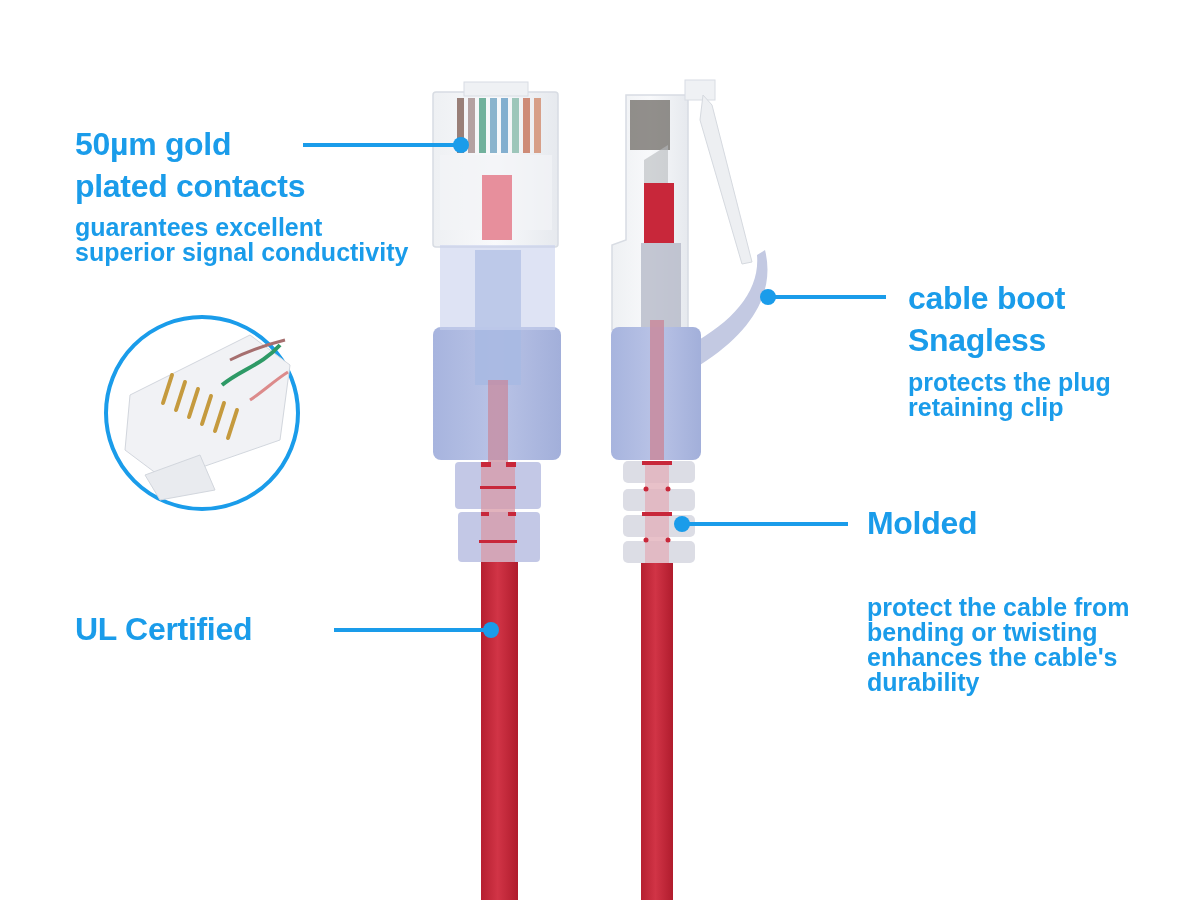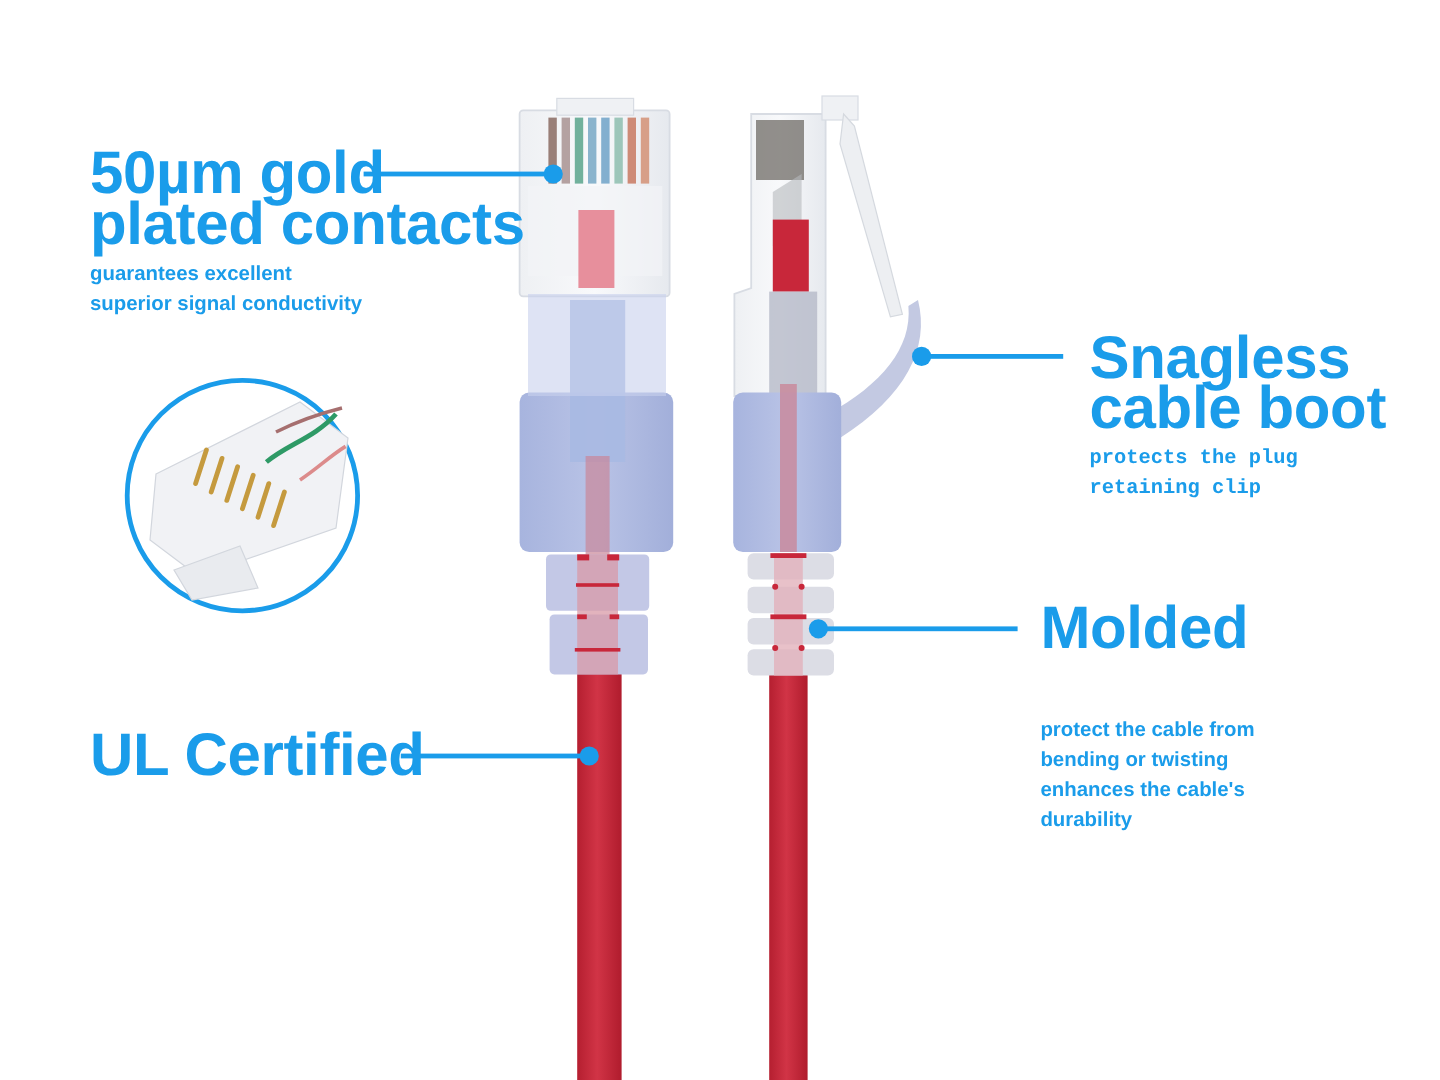--- a/index.html
+++ b/index.html
@@ -1,19 +1,19 @@
 <!DOCTYPE html>
 <html><head>
 <meta charset="utf-8">
 <style>
   html, body { margin:0; padding:0; }
   body { width:1200px; height:900px; background:#ffffff; position:relative; overflow:hidden;
          font-family:"Liberation Sans", "DejaVu Sans", sans-serif; }
-  .title { position:absolute; font-weight:bold; font-size:50px; line-height:42px; color:#1a9cea; letter-spacing:-0.3px; }
-  .desc { position:absolute; font-weight:bold; font-size:17px; line-height:25px; color:#1a9cea; }
+  .title { position:absolute; font-weight:bold; font-size:32px; line-height:42px; color:#1a9cea; letter-spacing:-0.3px; }
+  .desc { position:absolute; font-weight:bold; font-size:25px; line-height:25px; color:#1a9cea; }
   .line { position:absolute; height:4px; background:#1a9cea; }
   .dot { position:absolute; width:16px; height:16px; border-radius:50%; background:#1a9cea; }
   svg { position:absolute; left:0; top:0; }
 </style>
 </head>
 <body>
 
 <svg width="1200" height="900">
   <defs>
     <linearGradient id="cableG" x1="0" x2="1" y1="0" y2="0">
@@ -136,24 +136,24 @@
     <div>plated contacts</div>
   </div>
   <div class="desc" style="left:75px;top:215px;">
     <div>guarantees excellent</div>
     <div>superior signal conductivity</div>
   </div>
 </div>
 
 <div>
   <div class="title" style="left:908px;top:277px;">
+    <div>cable boot</div>
     <div>Snagless</div>
-    <div>cable boot</div>
   </div>
-  <div class="desc" style="left:908px;top:370px;font-family:Liberation Mono, monospace;">
+  <div class="desc" style="left:908px;top:370px;">
     <div>protects the plug</div>
     <div>retaining clip</div>
   </div>
 </div>
 
 <div>
   <div class="title" style="left:867px;top:502px;text-align:right;">
     <div>Molded</div>
   </div>
   <div class="desc" style="left:867px;top:595px;">

